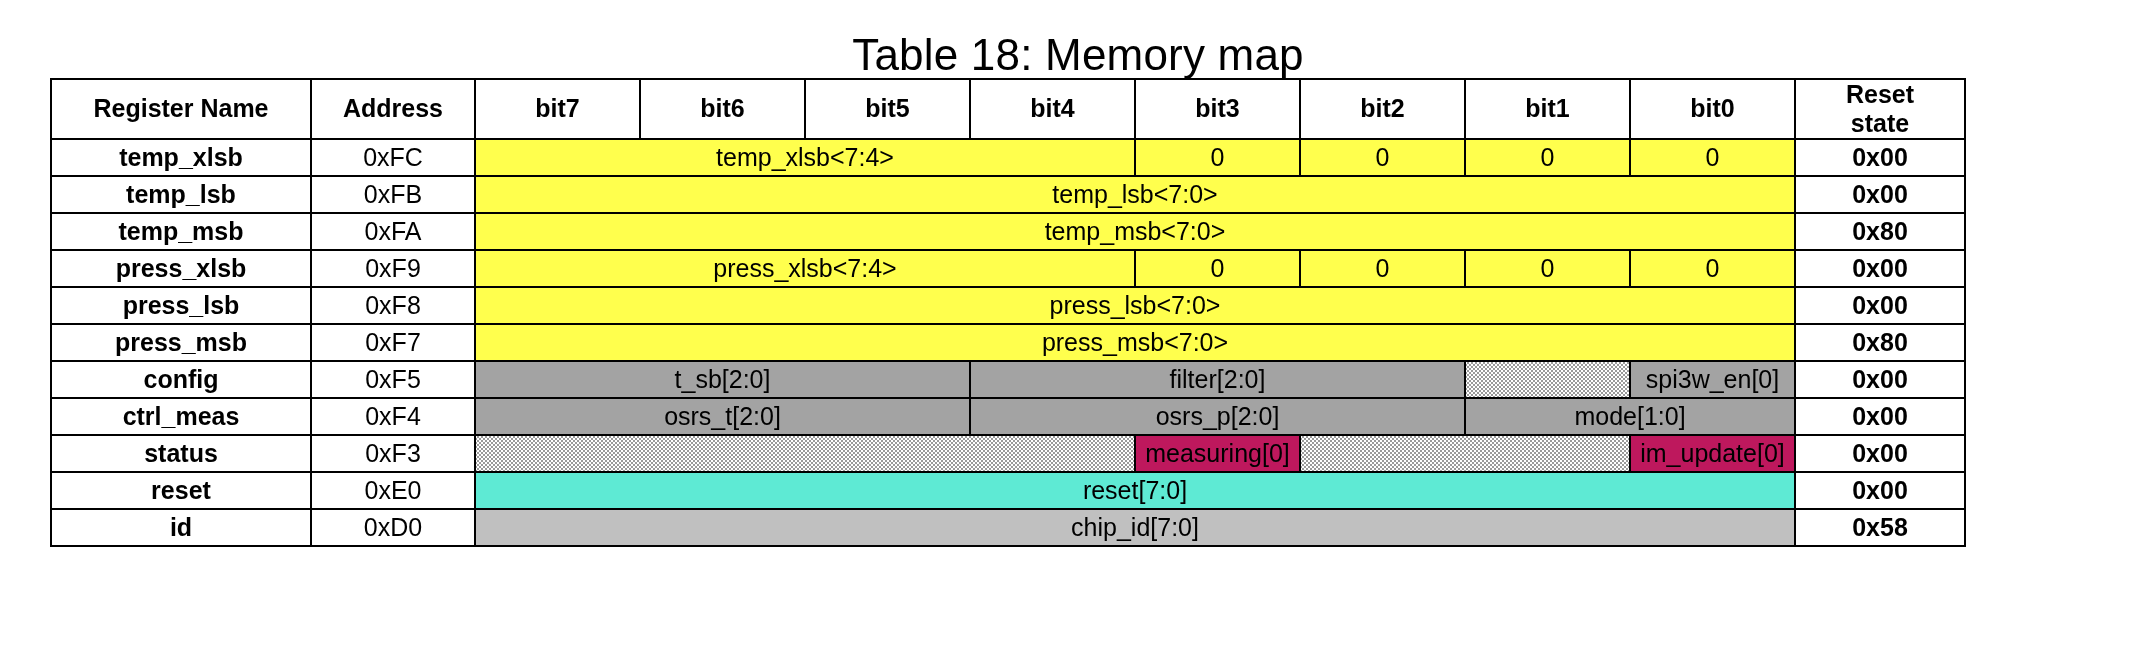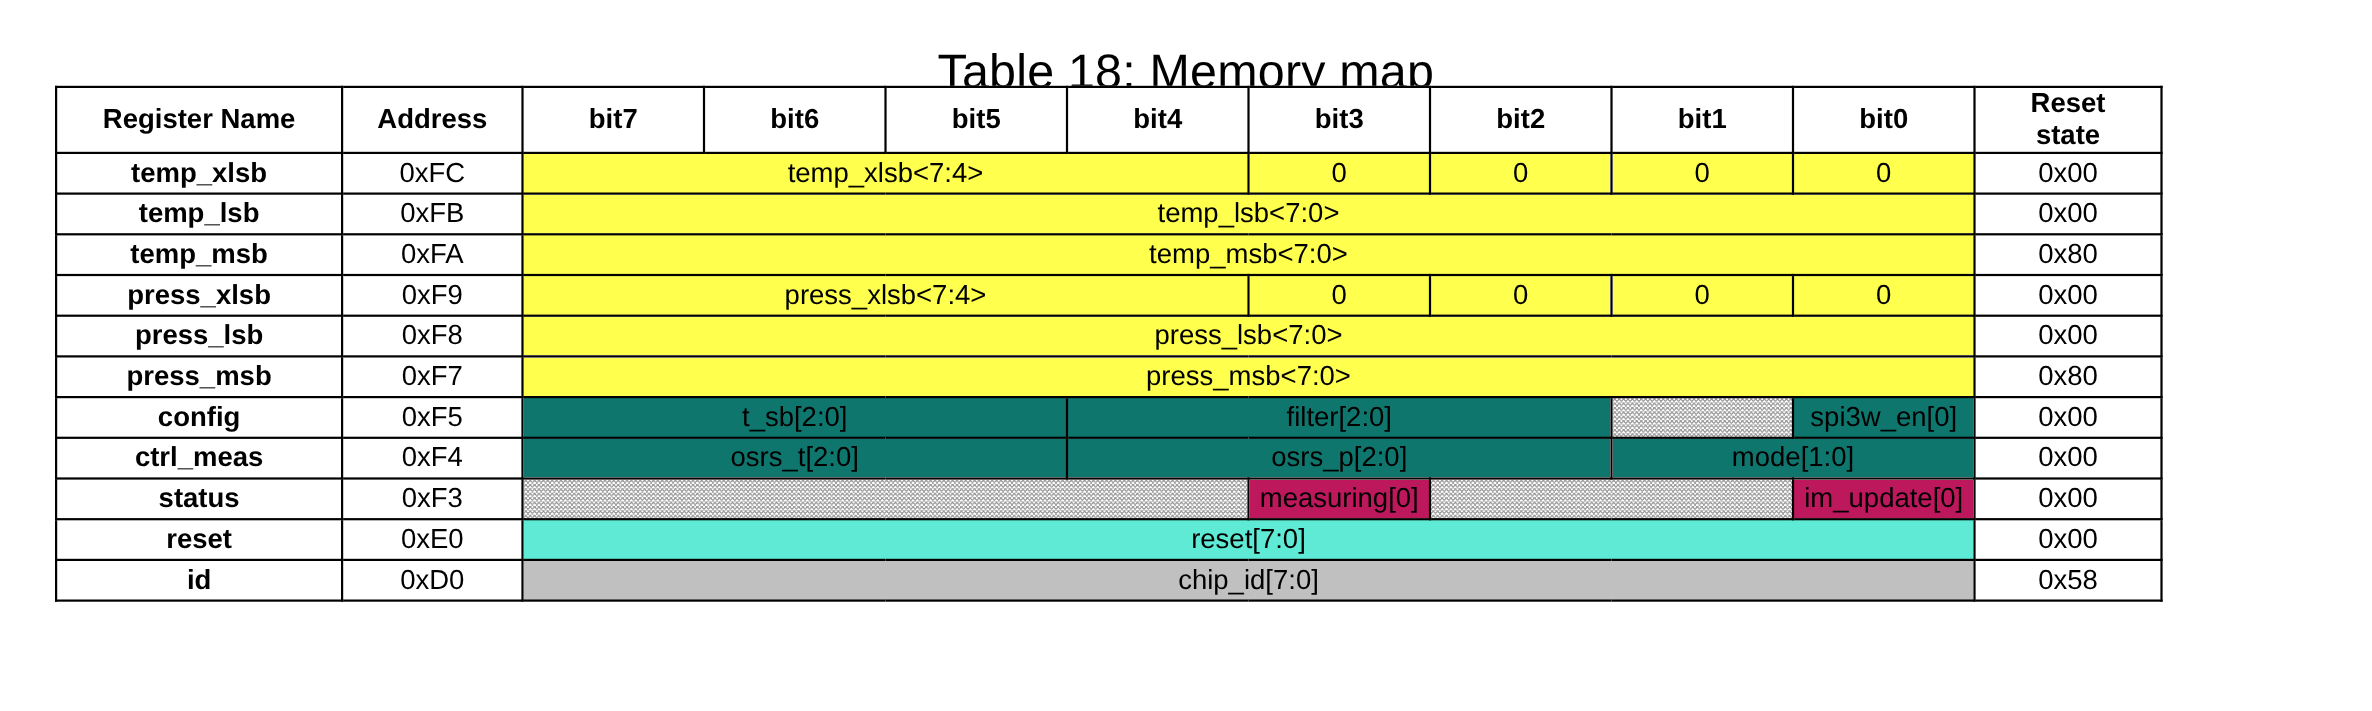--- a/index.html
+++ b/index.html
@@ -7,21 +7,21 @@
     width:2156px;height:646px;
     background:#ffffff;
     font-family:"Liberation Sans", sans-serif;
     overflow:hidden;
   }
   #page-title{
     text-align:center;
     font-size:44px;
     color:#000;
     font-weight:400;
-    margin:15px;
+    margin:4px;
     padding-top:26px;
     letter-spacing:0.2px;
   }
   .table-wrap{
     position:absolute;
     left:50px;
     top:78px;
     width:2072px;
   }
   table.memmap{
@@ -49,28 +49,28 @@
   }
   
   col.c-name{width:260px;}
   col.c-addr{width:164px;}
   col.c-bit{width:165px;}
   col.c-bit7{width:165px;}
   col.c-reset{width:170px;}
 
   td.name{font-weight:bold;font-size:26px;}
   td.addr{font-weight:normal;font-size:26px;}
-  td.reset{font-weight:normal;font-size:26px;background:#fff;}
+  td.reset{font-weight:bold;font-size:26px;background:#fff;}
 
   .bg-yellow{background:#ffff4d;margin-top:22px;}
   .bg-green{background:#5eead4;}
   .bg-gray{background:#c0c0c0;margin-top:43px;}
   .bg-cyan{background:#66ffff;}
   .bg-purple{background:#be185d;}
-  .bg-white{background:#0f766e;}
+  .bg-white{background:#a3a3a3;}
   .bg-hatch{
     background-color:#ffffff;
     background-image:
       repeating-linear-gradient(45deg,#9a9a9a 0px,#9a9a9a 1px,transparent 1px,transparent 3px),
       repeating-linear-gradient(-45deg,#9a9a9a 0px,#9a9a9a 1px,transparent 1px,transparent 3px);
     background-size:4px 4px;
   }
   .hdr-two{line-height:1.05;}
 </style>
 </head>

